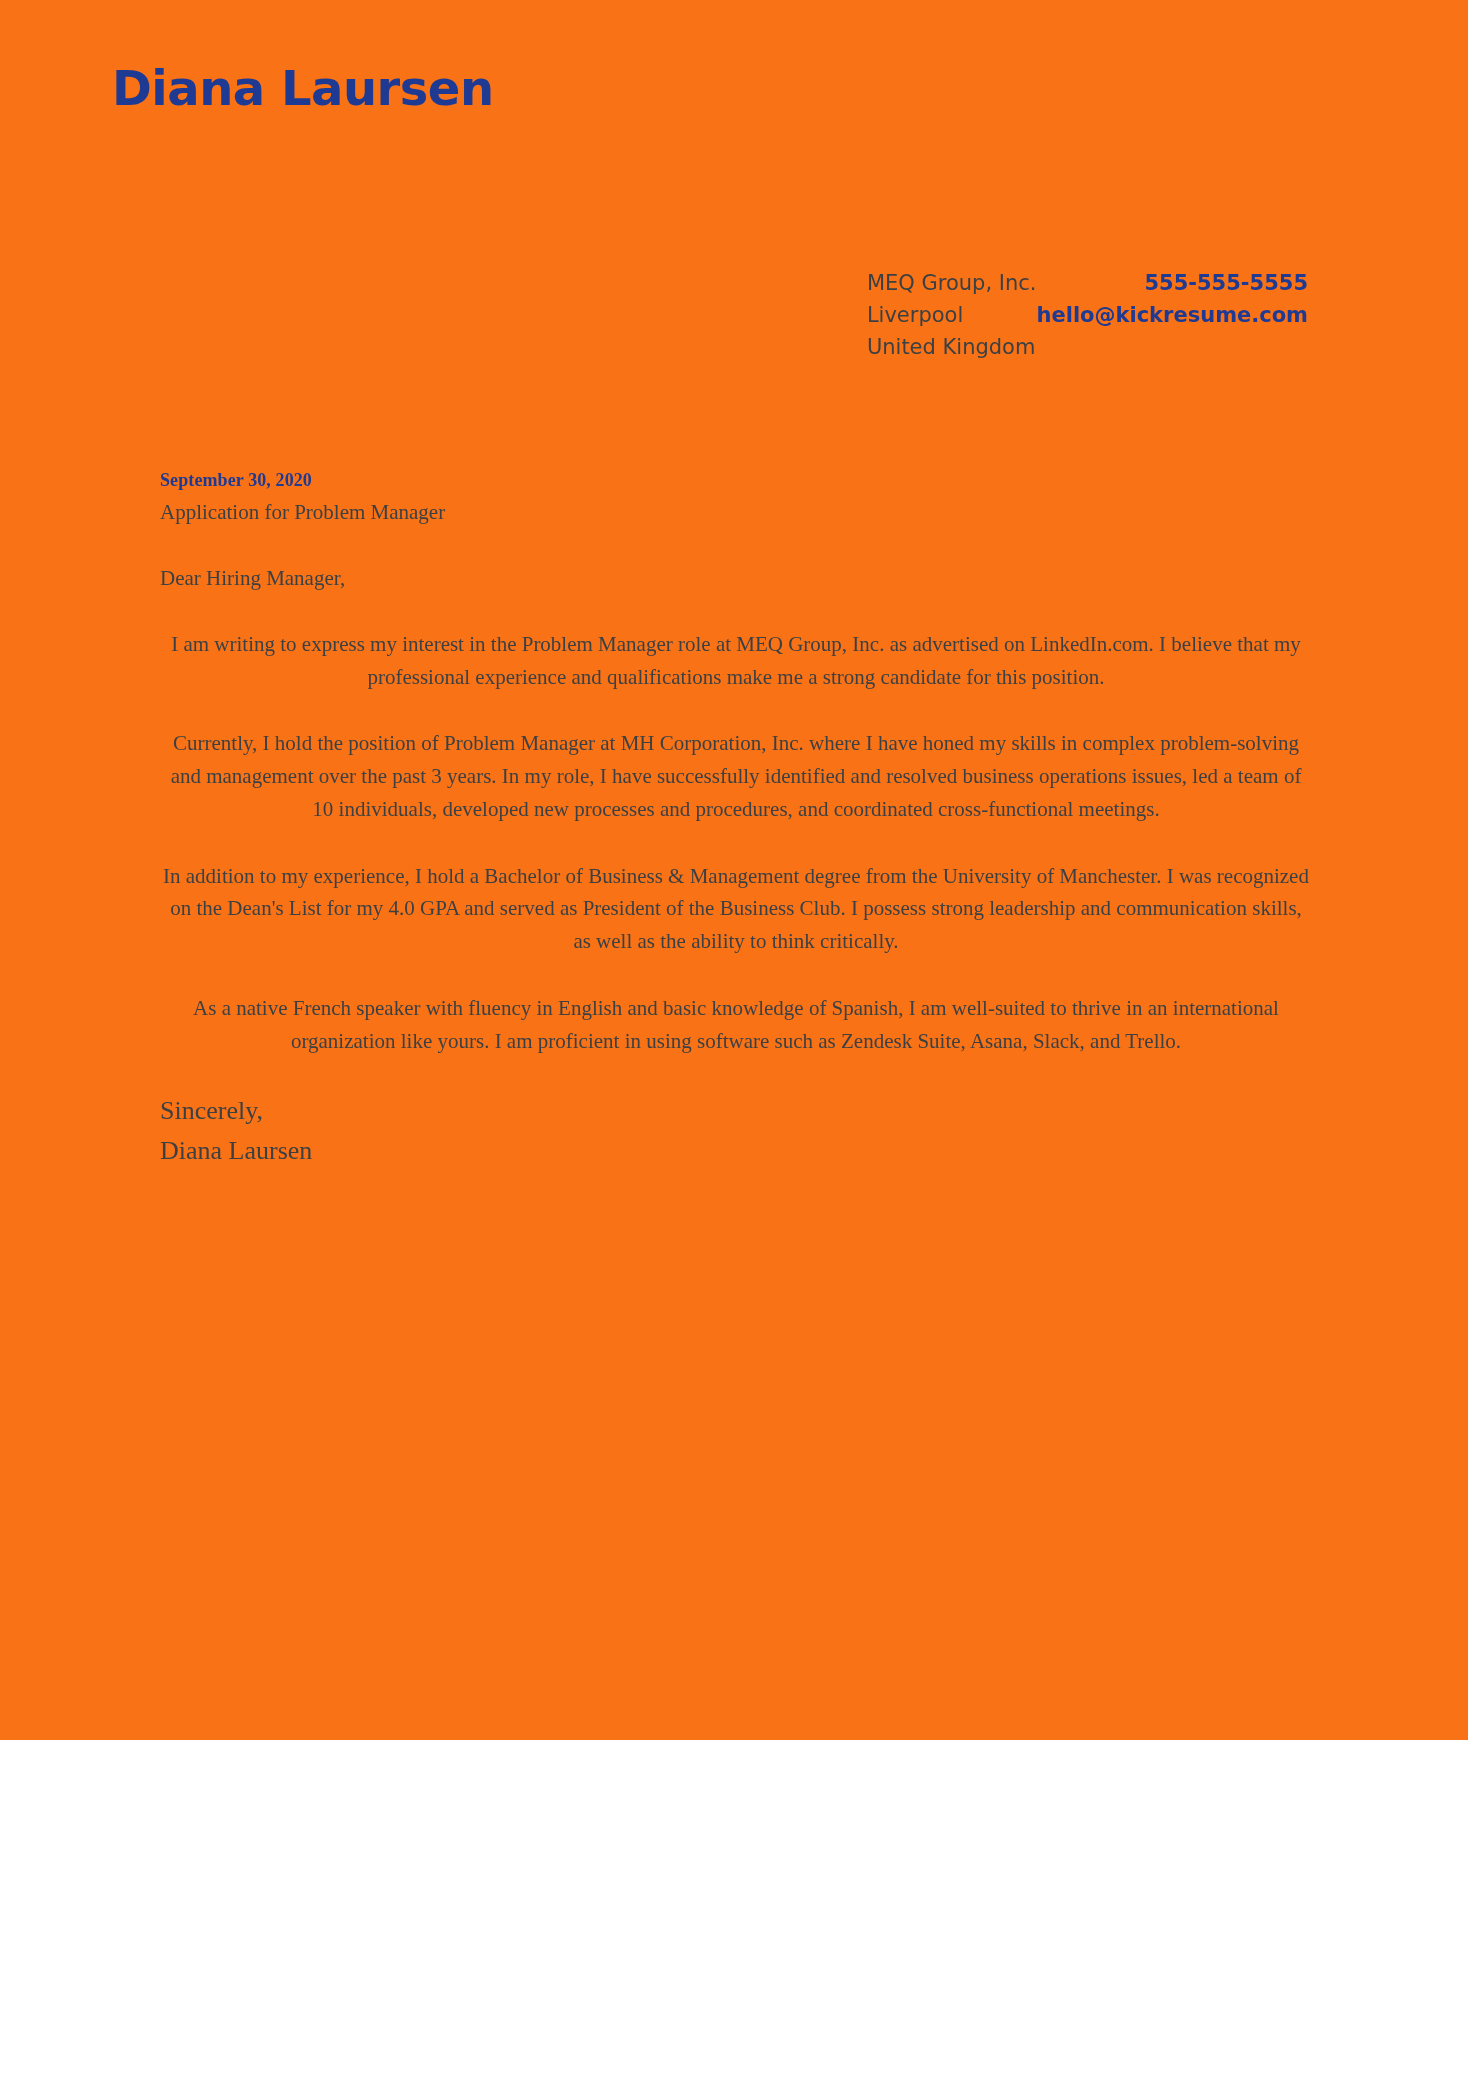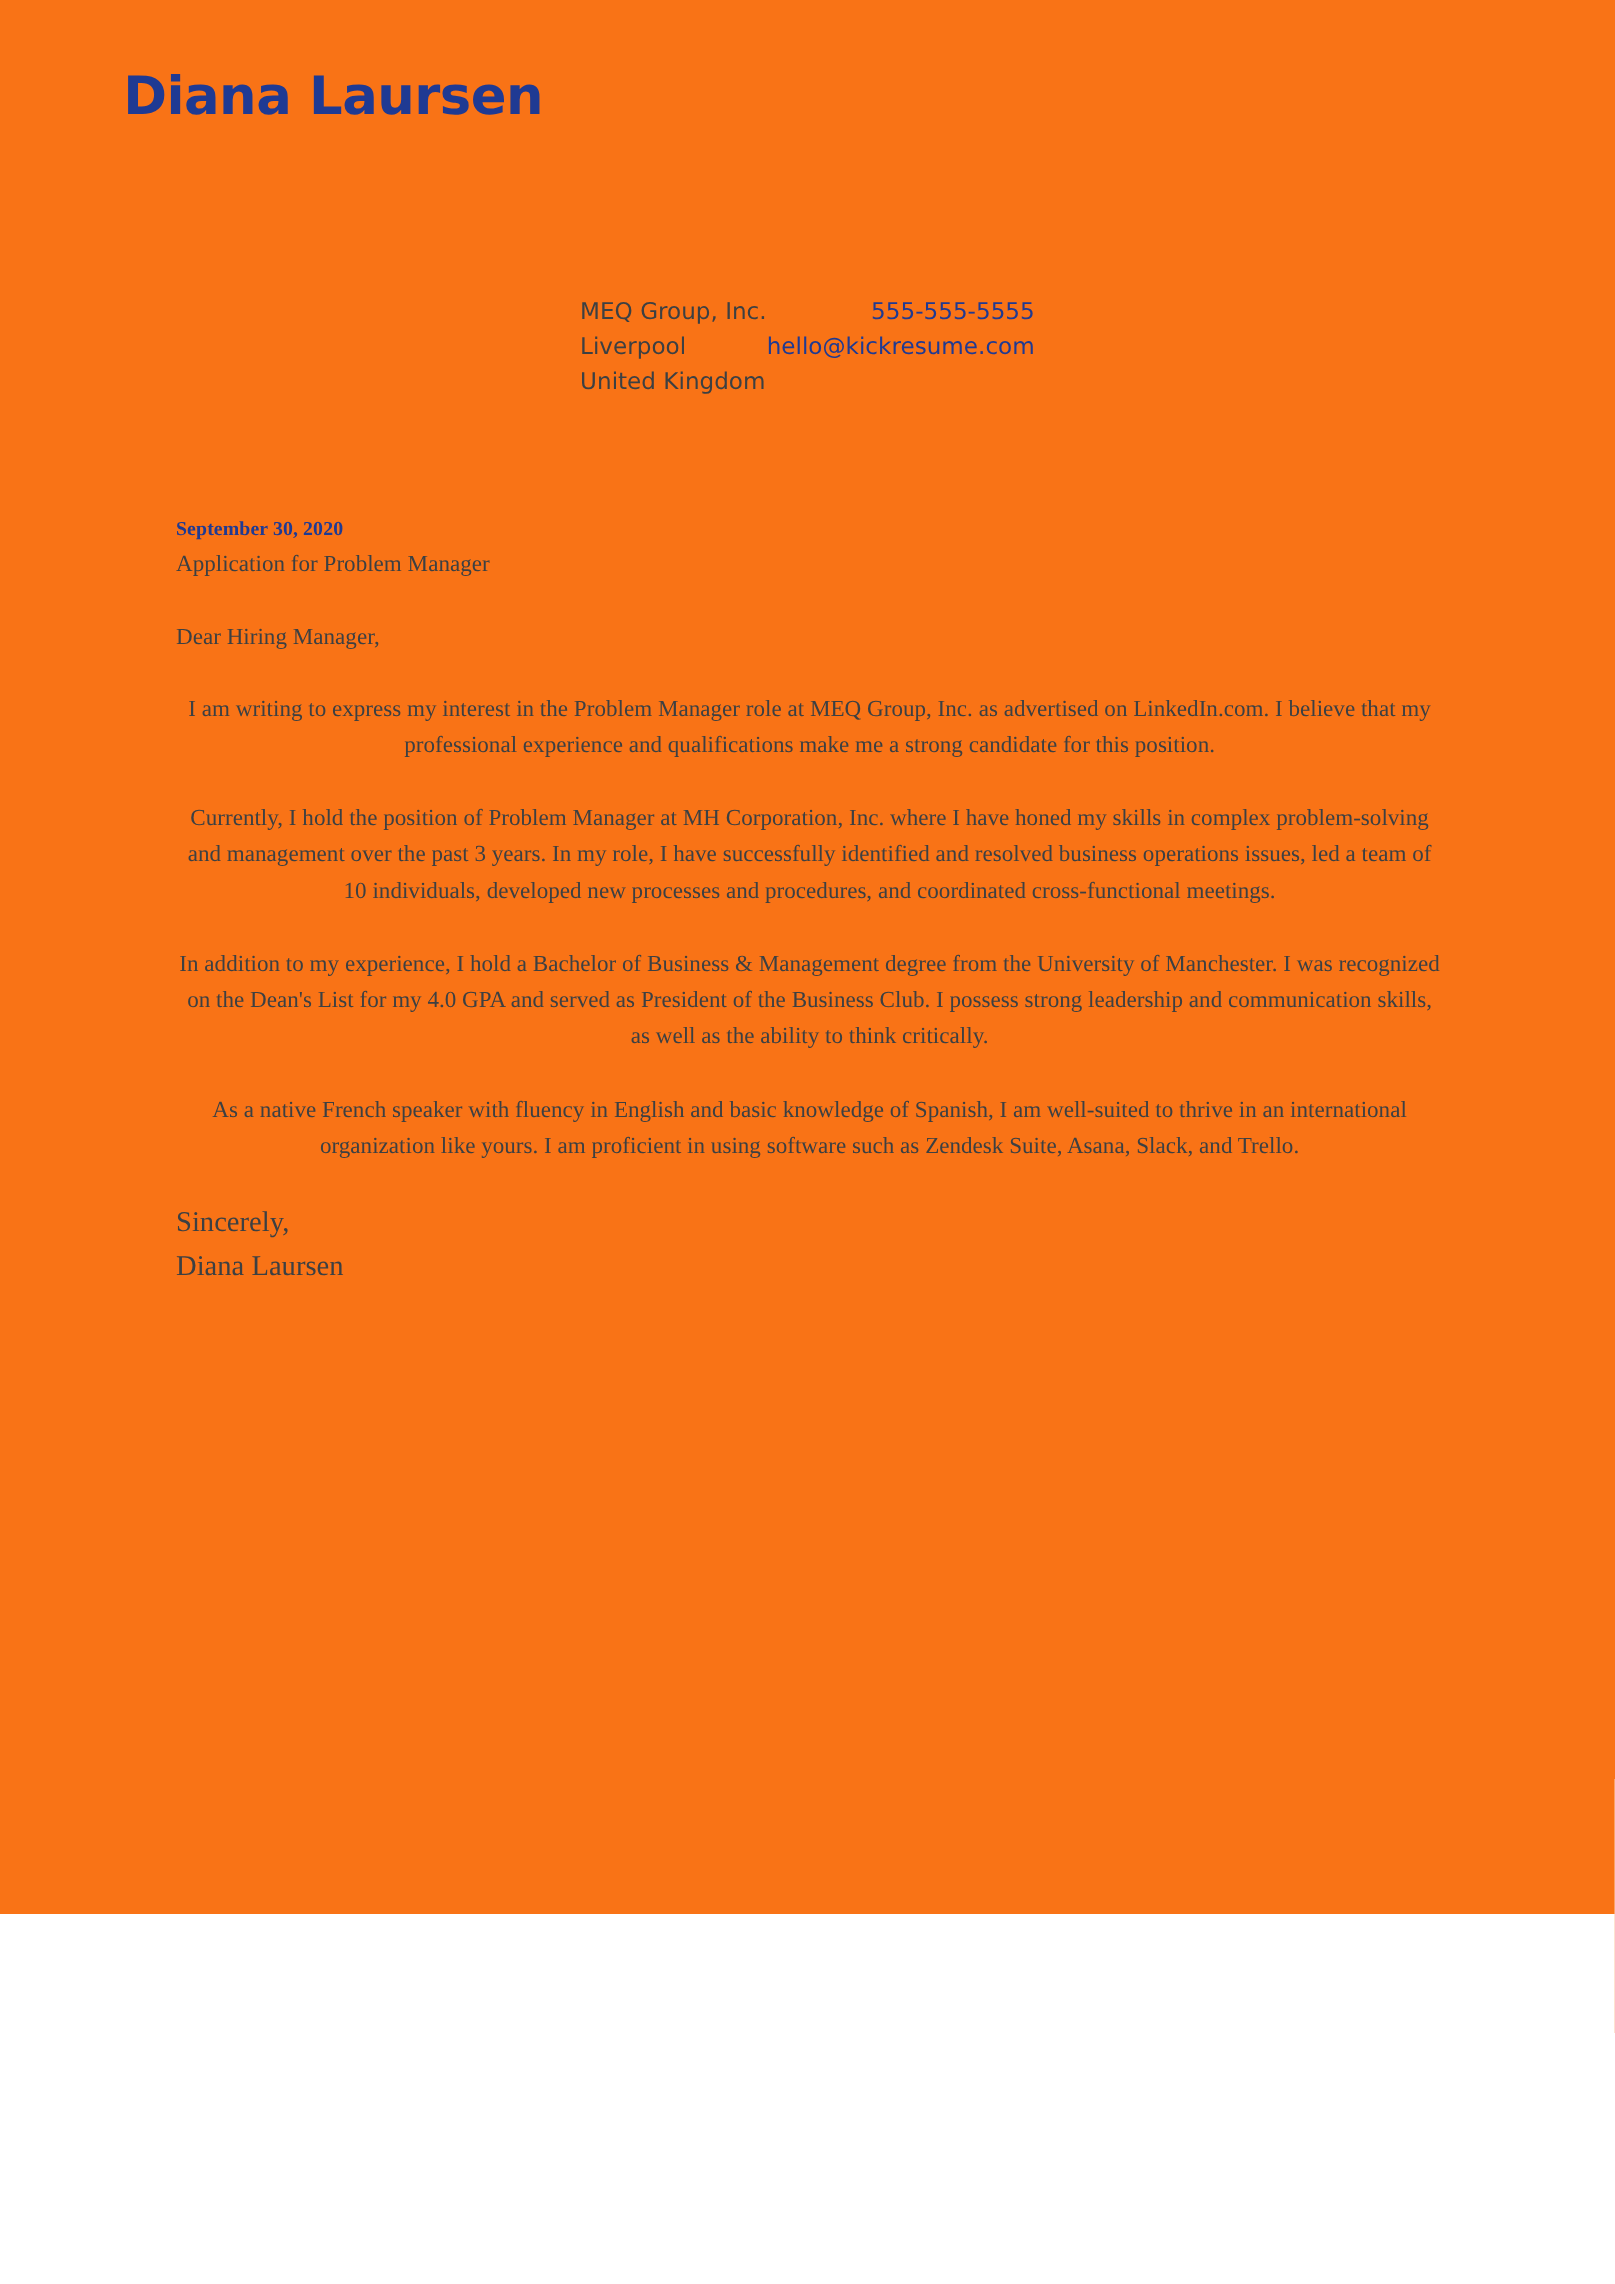--- a/index.html
+++ b/index.html
@@ -36,37 +36,38 @@
     white-space: nowrap;
   }
 
   
   .meta-row {
     position: absolute;
     left: 160px;
     right: 160px;
     top: 268px;
     display: flex;
-    justify-content: center;
+    justify-content: flex-end;
     align-items: flex-start;
   }
   .recipient-block {
     font-size: 21px;
     line-height: 1.52;
     color: #3c4043;
   }
   .recipient-line {
     display: block;
     white-space: nowrap;
   }
   .contact-block {
     text-align: right;
     font-size: 21px;
     line-height: 1.52;
     color: #1f3a93;
+    font-weight: bold;
   }
   .contact-line {
     display: block;
     white-space: nowrap;
   }
 
   
   .letter {
     position: absolute;
     left: 160px;

